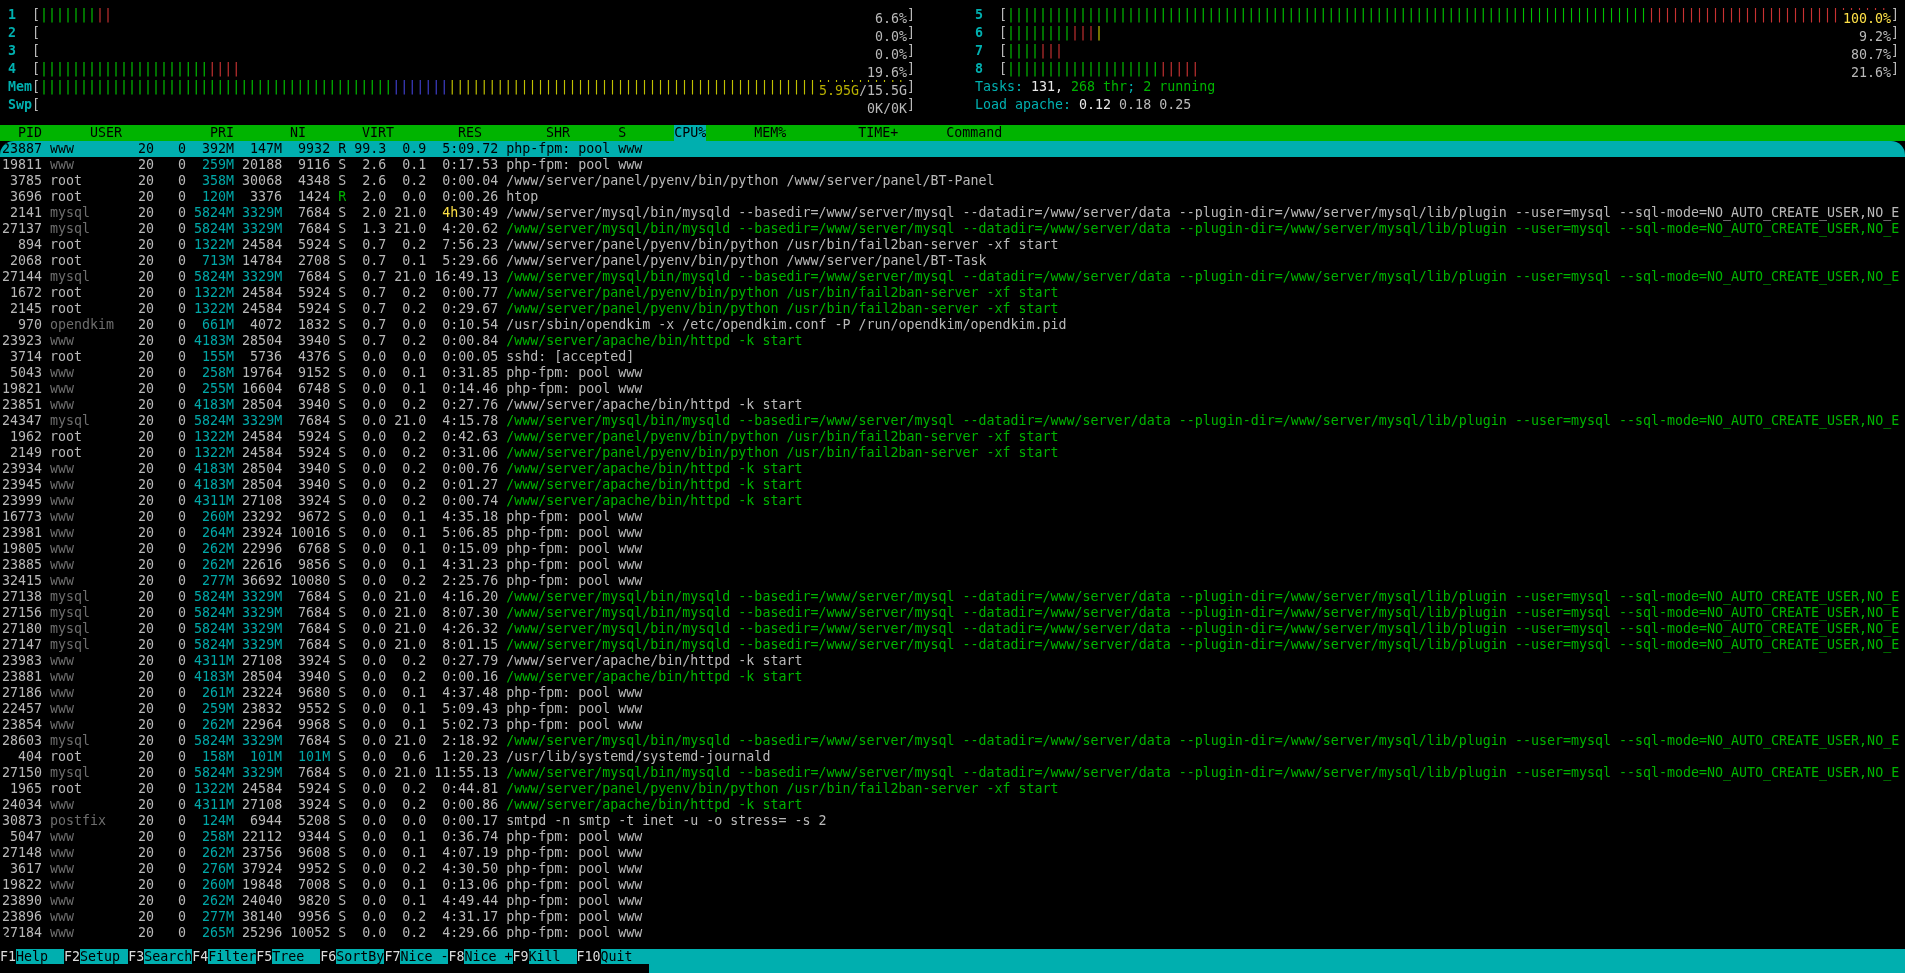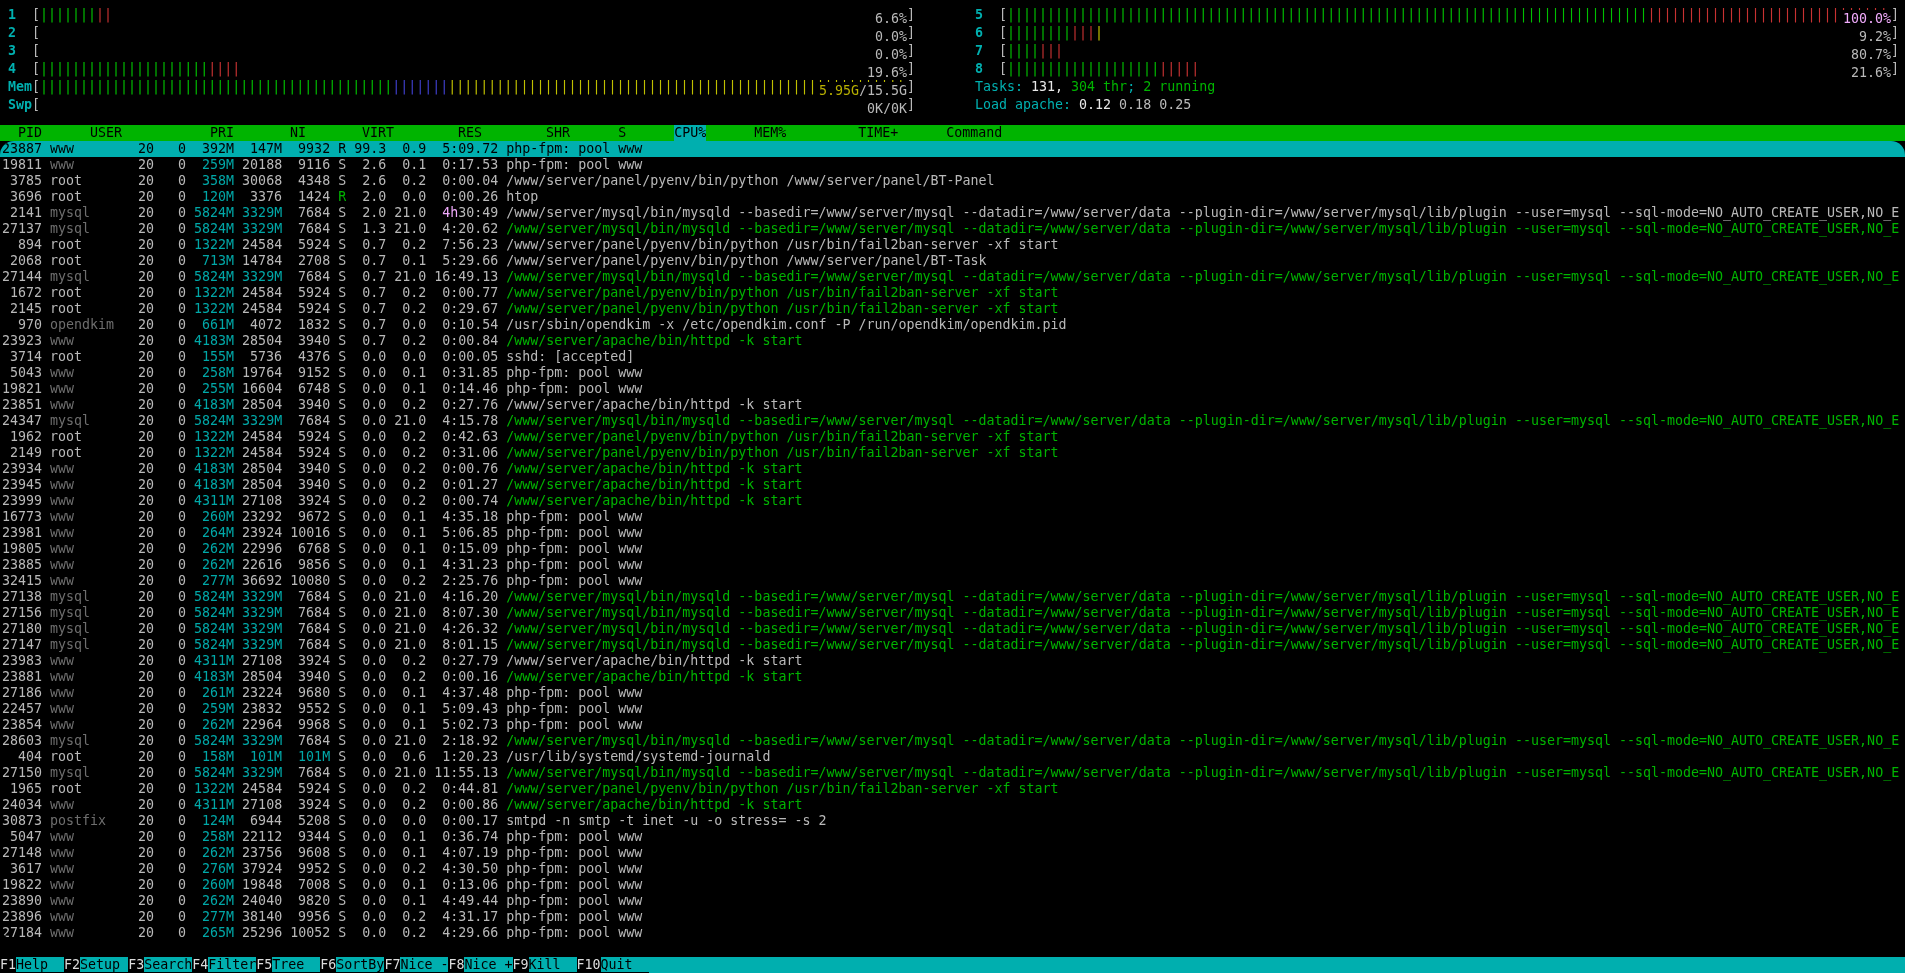--- a/index.html
+++ b/index.html
@@ -7,21 +7,21 @@
     width:1905px;height:973px;overflow:hidden;background:#000;
     font-family:"DejaVu Sans Mono","Liberation Mono",monospace;
     font-size:13.3px;color:#b9b9b9;
   }
   .c-def{color:#b9b9b9}
   .c-dim{color:#6e6e6e}
   .c-cyan{color:#00b0b0}
   .c-cyanb{color:#00d0d0;font-weight:bold}
   .c-teal{color:#00a8a8}
   .c-green{color:#00b400}
-  .c-red{color:#f0abfc}
+  .c-red{color:#fde047}
   .c-yellow{color:#b8b000}
   .c-white{color:#e8e8e8}
   .tk-g{color:#00c000}
   .tk-r{color:#c83232}
   .tk-b{color:#4040d0}
   .tk-y{color:#c0c000}
   .br{color:#b9b9b9}
 
   .header-area{
     display:grid;grid-template-columns:907px 1fr;column-gap:60px;
@@ -44,21 +44,21 @@
   .a-r{text-align:right}
   .a-l{text-align:left}
   .thead{background:#00b400;gap:48px;}
   .thead .cell{color:#000;font-weight:normal;}
   .thead .hl{background:#00afaf;}
   .sel{background:#00afaf;}
   .sel .cell, .sel .cell span{color:#000 !important;}
   .rows-area{height:798px;overflow:hidden;border-radius:14px;}
 
   .fnbar{
-    position:fixed;left:0;bottom:0;width:1905px;height:16px;
+    position:fixed;left:0;bottom:0;width:1905px;height:24px;
     display:flex;line-height:16px;white-space:pre;background:#000;
   }
   .fkey{color:#dcdcdc;background:#000;}
   .flabel{color:#000;background:#00afaf;}
   .ffill{flex:1;background:#00afaf;}
 </style>
 </head>
 <body>
 
 <div>
@@ -69,21 +69,21 @@
         <div class="mrow"><span class="mlabel c-cyan">3</span><span class="br">[</span><span class="mbar"><span class="ticks"></span><span class="mtext"><span class="c-def">0.0%</span></span></span><span class="br">]</span></div>
         <div class="mrow"><span class="mlabel c-cyan">4</span><span class="br">[</span><span class="mbar"><span class="ticks"><span class="tk-g">|||||||||||||||||||||</span><span class="tk-r">||||</span></span><span class="mtext"><span class="c-def">19.6%</span></span></span><span class="br">]</span></div>
         <div class="mrow"><span class="mlabel c-cyan">Mem</span><span class="br">[</span><span class="mbar"><span class="ticks"><span class="tk-g">||||||||||||||||||||||||||||||||||||||||||||</span><span class="tk-b">|||||||</span><span class="tk-y">||||||||||||||||||||||||||||||||||||||||||||||||||||||||||||||</span></span><span class="mtext"><span class="c-yellow">5.95G</span><span class="c-def">/15.5G</span></span></span><span class="br">]</span></div>
         <div class="mrow"><span class="mlabel c-cyan">Swp</span><span class="br">[</span><span class="mbar"><span class="ticks"></span><span class="mtext"><span class="c-def">0K/0K</span></span></span><span class="br">]</span></div>
       </div>
     <div id="meters-right">
         <div class="mrow"><span class="mlabel c-cyan">5</span><span class="br">[</span><span class="mbar"><span class="ticks"><span class="tk-g">||||||||||||||||||||||||||||||||||||||||||||||||||||||||||||||||||||||||||||||||</span><span class="tk-r">||||||||||||||||||||||||||||||||||||||||||||||</span></span><span class="mtext"><span class="c-red">100.0%</span></span></span><span class="br">]</span></div>
         <div class="mrow"><span class="mlabel c-cyan">6</span><span class="br">[</span><span class="mbar"><span class="ticks"><span class="tk-g">||||||||</span><span class="tk-r">|||</span><span class="tk-y">|</span></span><span class="mtext"><span class="c-def">9.2%</span></span></span><span class="br">]</span></div>
         <div class="mrow"><span class="mlabel c-cyan">7</span><span class="br">[</span><span class="mbar"><span class="ticks"><span class="tk-g">||||</span><span class="tk-r">|||</span></span><span class="mtext"><span class="c-def">80.7%</span></span></span><span class="br">]</span></div>
         <div class="mrow"><span class="mlabel c-cyan">8</span><span class="br">[</span><span class="mbar"><span class="ticks"><span class="tk-g">|||||||||||||||||||</span><span class="tk-r">|||||</span></span><span class="mtext"><span class="c-def">21.6%</span></span></span><span class="br">]</span></div>
-        <div class="infoline"><span class="c-cyan">Tasks: </span><span class="c-white">131, </span><span class="c-green">304 thr</span><span class="c-cyan">; </span><span class="c-green">2 running</span></div>
+        <div class="infoline"><span class="c-cyan">Tasks: </span><span class="c-white">131, </span><span class="c-green">268 thr</span><span class="c-cyan">; </span><span class="c-green">2 running</span></div>
         <div class="infoline"><span class="c-cyan">Load apache: </span><span class="c-white">0.12 </span><span class="c-def">0.18 0.25</span></div>
       </div>
   </div>
 
   <div class="ptable">
     <div id="thead" class="row thead"><div class="cell a-r">PID</div><div class="cell a-l">USER</div><div class="cell a-r">PRI</div><div class="cell a-r">NI</div><div class="cell a-r">VIRT</div><div class="cell a-r">RES</div><div class="cell a-r">SHR</div><div class="cell a-l">S</div><div class="cell a-r hl">CPU%</div><div class="cell a-r">MEM%</div><div class="cell a-r">TIME+</div><div class="cell a-l">Command</div></div>
     <div id="rows" class="rows-area">
         <div class="row sel"><div class="cell a-r c-def">23887</div><div class="cell a-l c-dim">www</div><div class="cell a-r c-def">20</div><div class="cell a-r c-def">0</div><div class="cell a-r c-teal">392M</div><div class="cell a-r c-teal">147M</div><div class="cell a-r c-def">9932</div><div class="cell a-l c-green">R</div><div class="cell a-r c-def">99.3</div><div class="cell a-r c-def">0.9</div><div class="cell a-r"><span class="c-def">5:09.72</span></div><div class="cell a-l c-def">php-fpm: pool www</div></div>
         <div class="row"><div class="cell a-r c-def">19811</div><div class="cell a-l c-dim">www</div><div class="cell a-r c-def">20</div><div class="cell a-r c-def">0</div><div class="cell a-r c-teal">259M</div><div class="cell a-r c-def">20188</div><div class="cell a-r c-def">9116</div><div class="cell a-l c-def">S</div><div class="cell a-r c-def">2.6</div><div class="cell a-r c-def">0.1</div><div class="cell a-r"><span class="c-def">0:17.53</span></div><div class="cell a-l c-def">php-fpm: pool www</div></div>
         <div class="row"><div class="cell a-r c-def">3785</div><div class="cell a-l c-def">root</div><div class="cell a-r c-def">20</div><div class="cell a-r c-def">0</div><div class="cell a-r c-teal">358M</div><div class="cell a-r c-def">30068</div><div class="cell a-r c-def">4348</div><div class="cell a-l c-def">S</div><div class="cell a-r c-def">2.6</div><div class="cell a-r c-def">0.2</div><div class="cell a-r"><span class="c-def">0:00.04</span></div><div class="cell a-l c-def">/www/server/panel/pyenv/bin/python /www/server/panel/BT-Panel</div></div>

